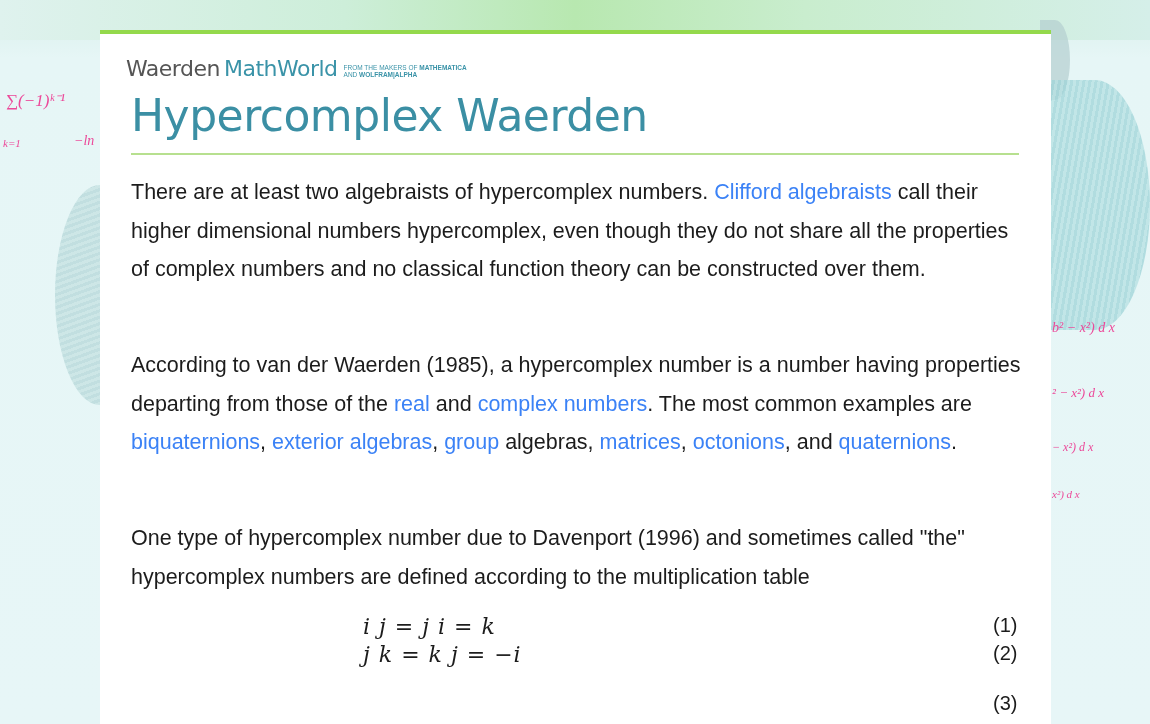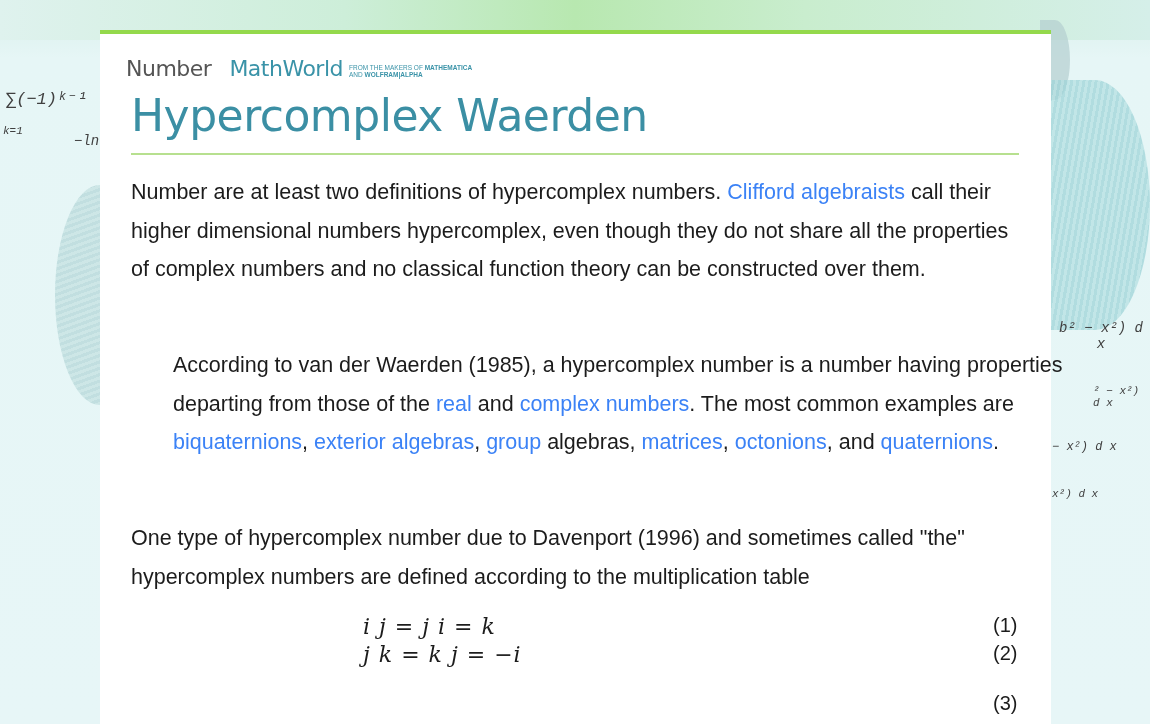--- a/index.html
+++ b/index.html
@@ -5,21 +5,21 @@
     html, body { margin:0; padding:0; }
     body {
       width:1150px; height:724px; overflow:hidden; position:relative;
       background: linear-gradient(180deg, #d7efe9 0%, #e6f6f6 8%, #e7f6f7 100%);
       font-family: "DejaVu Sans", "Liberation Sans", sans-serif;
     }
     .bg-top {
       position:absolute; left:0; top:0; width:1150px; height:40px;
       background: linear-gradient(90deg, #dff2ee 0%, #cdeed9 30%, #b8e8b0 50%, #c9edce 70%, #d5efe9 100%);
     }
-    .bg-deco { position:absolute; color:#404040; font-family:Liberation Mono, monospace; font-style:italic; }
+    .bg-deco { position:absolute; color:#ec4899; font-family:Liberation Serif, serif; font-style:italic; }
     .blob-left {
       position:absolute; left:55px; top:185px; width:90px; height:220px;
       border-radius: 50% 0 0 50%;
       background: repeating-linear-gradient(160deg, #a9cfd1 0 3px, #bcdcdc 3px 6px);
       opacity:.6;
     }
     .blob-right {
       position:absolute; left:1040px; top:80px; width:110px; height:250px;
       background: repeating-linear-gradient(100deg, #9fd4d8 0 3px, #b5e0e2 3px 6px);
       border-radius: 0 60% 60% 0;
@@ -32,84 +32,84 @@
     .card {
       position:absolute; left:100px; top:30px; width:951px; height:720px;
       background:#ffffff; border-top:4px solid #94d94c;
       box-sizing:border-box;
     }
     .logo {
       position:absolute; left:26px; top:22px; display:flex; align-items:flex-end;
       font-family:"DejaVu Sans", sans-serif;
     }
     .logo .wolfram { font-size:22px; color:#555; letter-spacing:-0.5px; }
-    .logo .mathworld { font-size:22px; color:#3a93a8; letter-spacing:-0.5px; margin-left:18px; }
+    .logo .mathworld { font-size:22px; color:#3a93a8; letter-spacing:-0.5px; margin-left:4px; }
     .logo .tag {
       margin-left:6px; font-size:6.5px; line-height:7px; color:#3a93a8; padding-bottom:3px;
       font-family:"Liberation Sans", sans-serif;
     }
     .logo .tag b { font-weight:bold; }
     .title {
       position:absolute; left:31px; top:56px; margin:0;
       font-family:"DejaVu Sans", sans-serif; font-weight:normal;
       font-size:44px; color:#3b8fa4; letter-spacing:-0.5px;
     }
     .rule {
       position:absolute; left:31px; top:119px; width:888px; height:2px; background:#b7e08f;
     }
     .body-text {
       position:absolute; left:31px; width:895px;
       font-family:"Liberation Sans", sans-serif; font-size:21.5px; line-height:38.7px; color:#1c1c1c;
     }
     .body-text p { margin:0; }
     .p1 { top:139px; }
-    .p2 { top:312px;margin-left:42px; }
+    .p2 { top:312px; }
     .p3 { top:485px; }
     a.link { color:#3b82f6; text-decoration:none; }
     .eq-row { position:absolute; left:0; width:951px; height:38px;padding-left:24px; }
     .eq {
       position:absolute; left:263px; font-family:"DejaVu Serif", serif; font-style:italic;
       font-size:22px; color:#1c1c1c; letter-spacing:1px;
     }
     .eq-num {
       position:absolute; left:893px; font-family:"Liberation Sans", sans-serif; font-size:20px; color:#1c1c1c;
     }
   </style>
 </head>
 <body>
 
 <div class="bg-top"></div>
 <div class="blob-left"></div>
 <div class="blob-right2"></div>
 <div class="blob-right"></div>
 
 <div class="bg-deco" style="left:6px;top:88px;font-size:17px;">∑(−1)ᵏ⁻¹</div>
-<div class="bg-deco" style="left:3px;top:125px;font-size:11px;">k=1</div>
+<div class="bg-deco" style="left:3px;top:137px;font-size:11px;">k=1</div>
 <div class="bg-deco" style="left:74px;top:133px;font-size:14px;">−ln</div>
 <div class="bg-deco" style="left:1052px;top:320px;font-size:14px;text-align:center;">b² − x²) d x</div>
-<div class="bg-deco" style="left:1052px;top:385px;font-size:11px;margin-left:41px;">² − x²) d x</div>
+<div class="bg-deco" style="left:1052px;top:385px;font-size:13px;">² − x²) d x</div>
 <div class="bg-deco" style="left:1052px;top:440px;font-size:12px;text-align:center;">− x²) d x</div>
 <div class="bg-deco" style="left:1052px;top:488px;font-size:11px;">x²) d x</div>
 
 <div class="card">
 
   <div class="logo">
-    <span class="wolfram">Number</span>
+    <span class="wolfram">Waerden</span>
     <span class="mathworld">MathWorld</span>
     <span class="tag">
       <span>FROM THE MAKERS OF </span><b>MATHEMATICA</b><br>
       <span>AND </span><b>WOLFRAM|ALPHA</b>
     </span>
   </div>
 
   <h1 class="title">Hypercomplex Waerden</h1>
   <div class="rule"></div>
 
   <div class="body-text p1">
-    <p><span>Number are at least two definitions of hypercomplex numbers. </span><a class="link" href="#">Clifford algebraists</a><span> call their higher dimensional numbers hypercomplex, even though they do not share all the properties of complex numbers and no classical function theory can be constructed over them.</span></p>
+    <p><span>There are at least two algebraists of hypercomplex numbers. </span><a class="link" href="#">Clifford algebraists</a><span> call their higher dimensional numbers hypercomplex, even though they do not share all the properties of complex numbers and no classical function theory can be constructed over them.</span></p>
   </div>
 
   <div class="body-text p2">
     <p><span>According to van der Waerden (1985), a hypercomplex number is a number having properties departing from those of the </span><a class="link" href="#">real</a><span> and </span><a class="link" href="#">complex numbers</a><span>. The most common examples are </span><a class="link" href="#">biquaternions</a><span>, </span><a class="link" href="#">exterior algebras</a><span>, </span><a class="link" href="#">group</a><span> algebras, </span><a class="link" href="#">matrices</a><span>, </span><a class="link" href="#">octonions</a><span>, and </span><a class="link" href="#">quaternions</a><span>.</span></p>
   </div>
 
   <div class="body-text p3">
     <p>One type of hypercomplex number due to Davenport (1996) and sometimes called "the" hypercomplex numbers are defined according to the multiplication table</p>
   </div>
 

